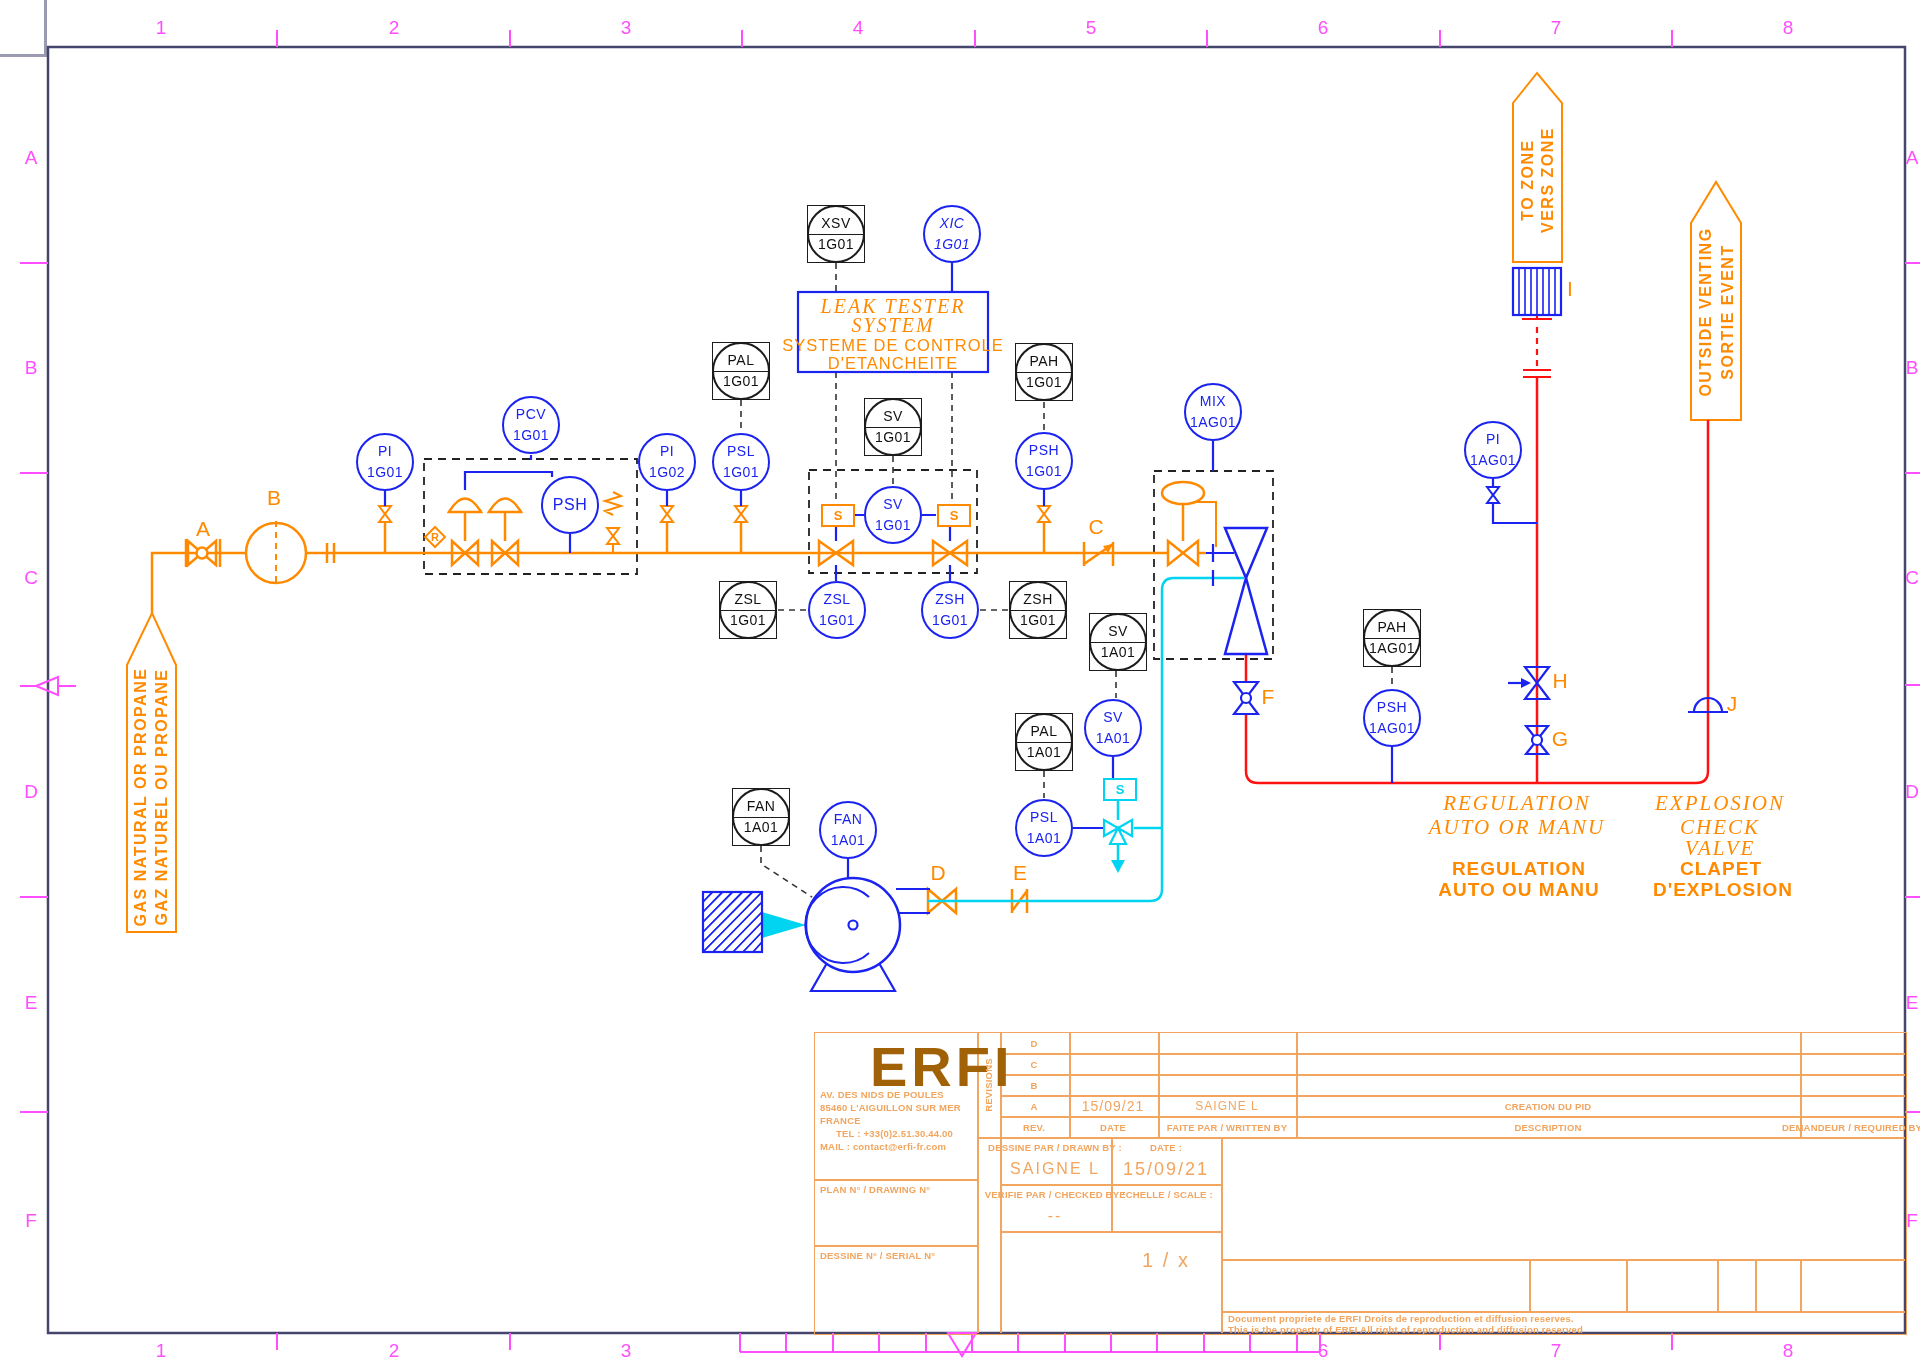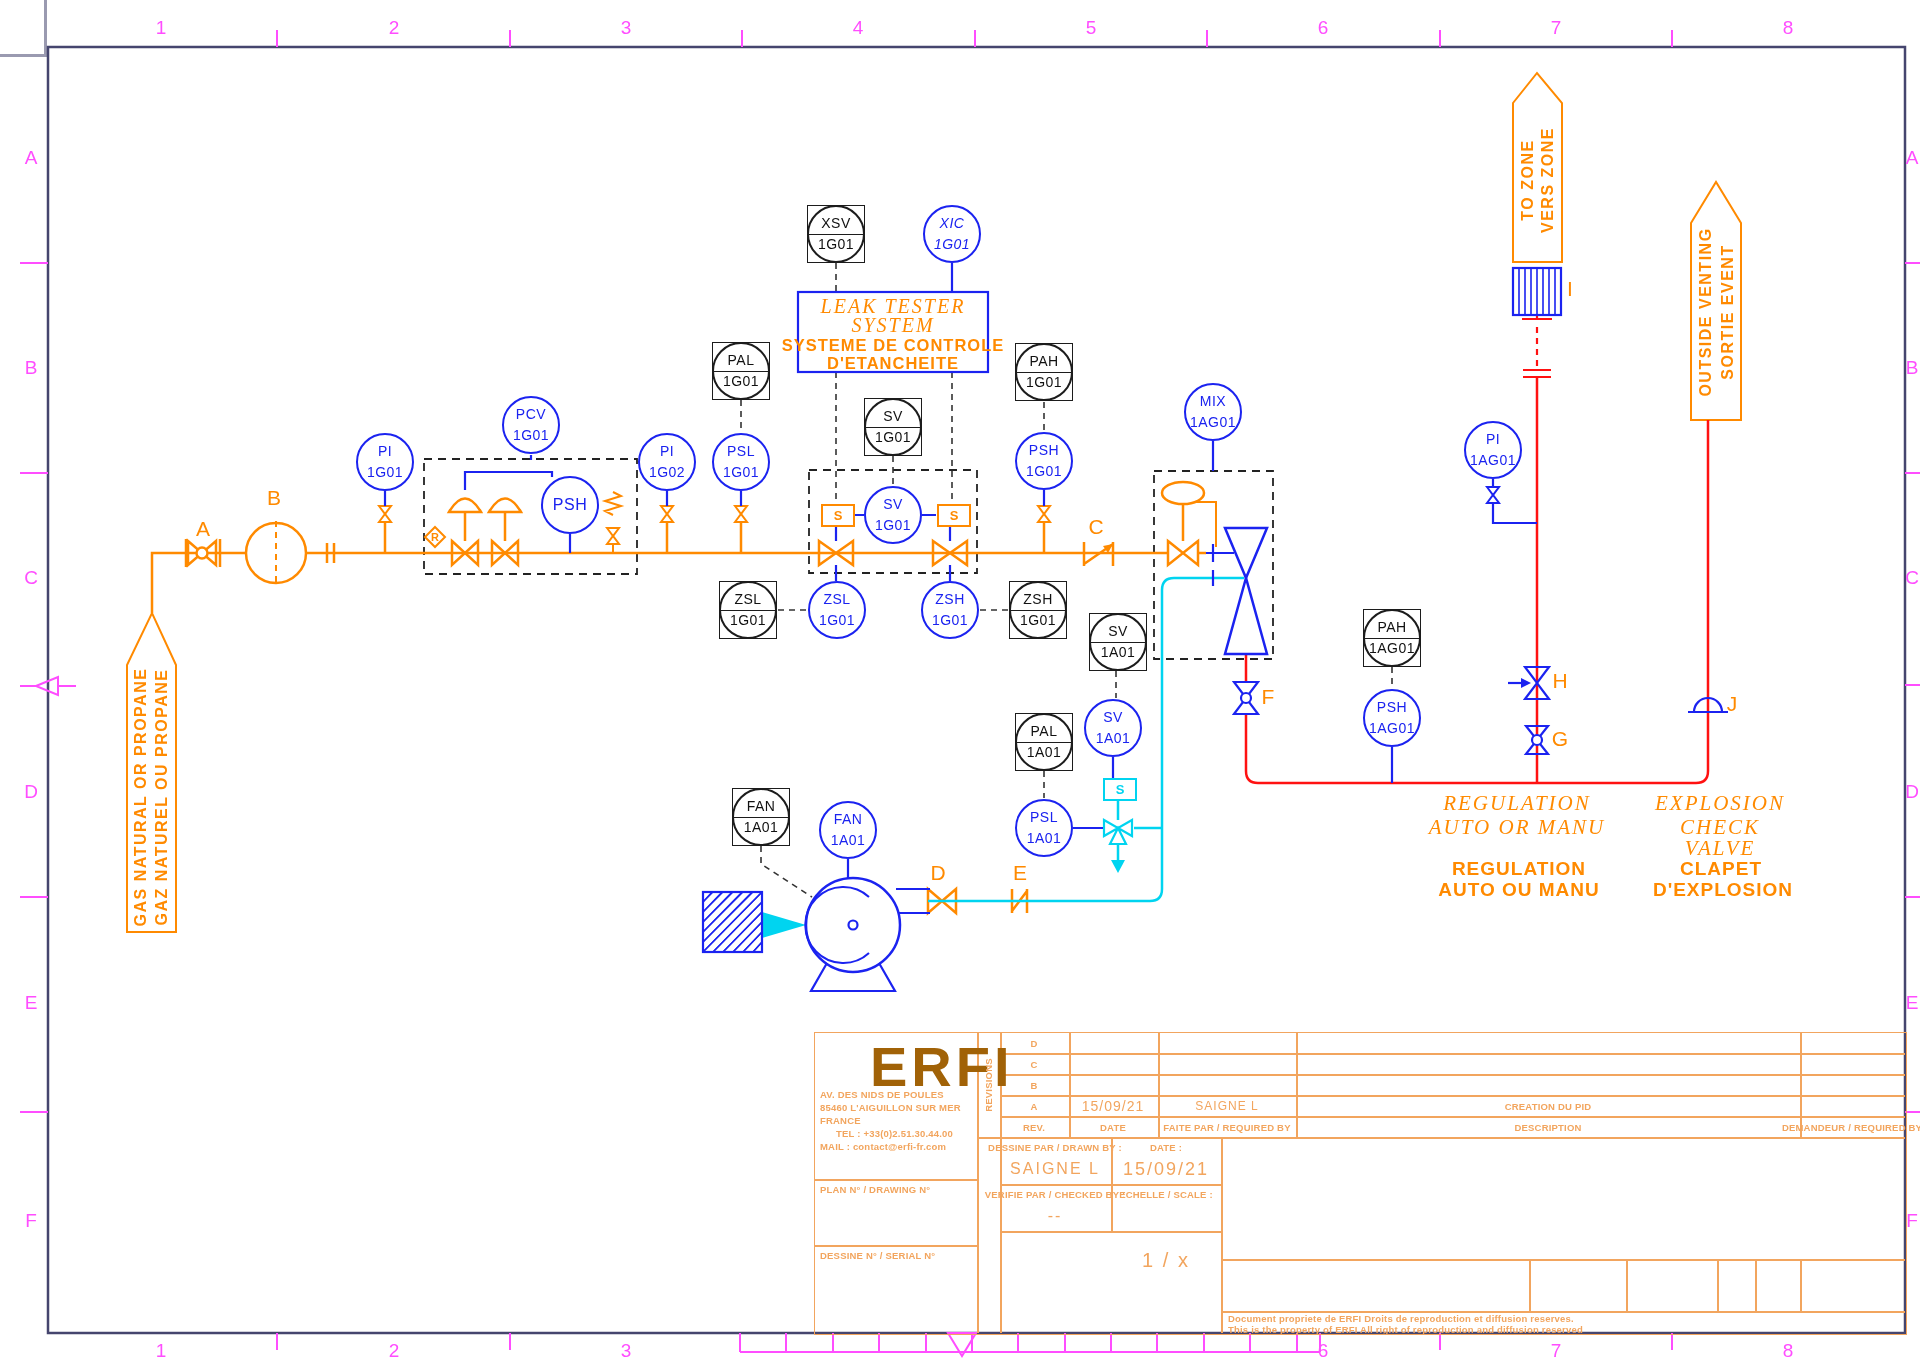--- a/index.html
+++ b/index.html
@@ -28,21 +28,21 @@
         justify-content:center;font-size:13px;font-weight:700;}
   .sbox.orange{border:2px solid var(--orange);color:var(--orange);}
   .sbox.cyan{border:2px solid var(--cyan);color:var(--cyan);}
   
   .eqtag{position:absolute;transform:translate(-50%,-50%);color:var(--orange);font-size:21px;font-weight:500;}
   .gnum{position:absolute;transform:translate(-50%,-50%);color:var(--magenta);font-size:19px;font-weight:500;}
   .vtext{position:absolute;transform:translate(-50%,-50%) rotate(-90deg);white-space:nowrap;
          color:var(--orange);font-size:16px;letter-spacing:1.5px;font-weight:600;}
   .lt{position:absolute;transform:translate(-50%,-50%);white-space:nowrap;color:var(--orange);}
   .lt.it{font-family:"Liberation Serif",serif;font-style:italic;font-size:20px;letter-spacing:2px;}
-  .lt.rg{font-size:16.5px;letter-spacing:1px;font-weight:700;}
+  .lt.rg{font-size:16.5px;letter-spacing:1px;font-weight:400;}
   .rx{position:absolute;transform:translate(-50%,-50%);white-space:nowrap;color:var(--orange);}
   .rx.it{font-family:"Liberation Serif",serif;font-style:italic;font-size:21px;letter-spacing:2px;}
   .rx.rg{font-size:19px;letter-spacing:1px;font-weight:600;}
   .rsym{position:absolute;transform:translate(-50%,-50%);color:var(--orange);font-size:11px;font-weight:700;}
   
   .hl{position:absolute;background:var(--sand);height:1.6px;}
   .vl{position:absolute;background:var(--sand);width:1.6px;}
   .tbbox{position:absolute;border:1.6px solid var(--sand);}
   .tbl{position:absolute;color:var(--sand);white-space:nowrap;}
   .tbl.c{transform:translate(-50%,-50%);}
@@ -249,21 +249,21 @@
 
   <div class="tbl sm c" style="left:1034px;top:1043px">D</div>
   <div class="tbl sm c" style="left:1034px;top:1064px">C</div>
   <div class="tbl sm c" style="left:1034px;top:1085px">B</div>
   <div class="tbl sm c" style="left:1034px;top:1106px">A</div>
   <div class="tbl md c" style="left:1113px;top:1106px">15/09/21</div>
   <div class="tbl md c" style="left:1227px;top:1106px;font-size:12px">SAIGNE L</div>
   <div class="tbl sm c" style="left:1548px;top:1106px">CREATION DU PID</div>
   <div class="tbl sm c" style="left:1034px;top:1127px">REV.</div>
   <div class="tbl sm c" style="left:1113px;top:1127px">DATE</div>
-  <div class="tbl sm c" style="left:1227px;top:1127px">FAITE PAR / REQUIRED BY</div>
+  <div class="tbl sm c" style="left:1227px;top:1127px">FAITE PAR / WRITTEN BY</div>
   <div class="tbl sm c" style="left:1548px;top:1127px">DESCRIPTION</div>
   <div class="tbl sm c" style="left:1852px;top:1127px">DEMANDEUR / REQUIRED BY</div>
 
   <div class="tbl sm c" style="left:1055px;top:1147px">DESSINE PAR / DRAWN BY :</div>
   <div class="tbl lg c" style="left:1055px;top:1169px;font-size:16px">SAIGNE L</div>
   <div class="tbl sm c" style="left:1166px;top:1147px">DATE :</div>
   <div class="tbl lg c" style="left:1166px;top:1169px">15/09/21</div>
   <div class="tbl sm c" style="left:1055px;top:1194px">VERIFIE PAR / CHECKED BY :</div>
   <div class="tbl lg c" style="left:1055px;top:1216px;font-size:16px">--</div>
   <div class="tbl sm c" style="left:1166px;top:1194px">ECHELLE / SCALE :</div>

